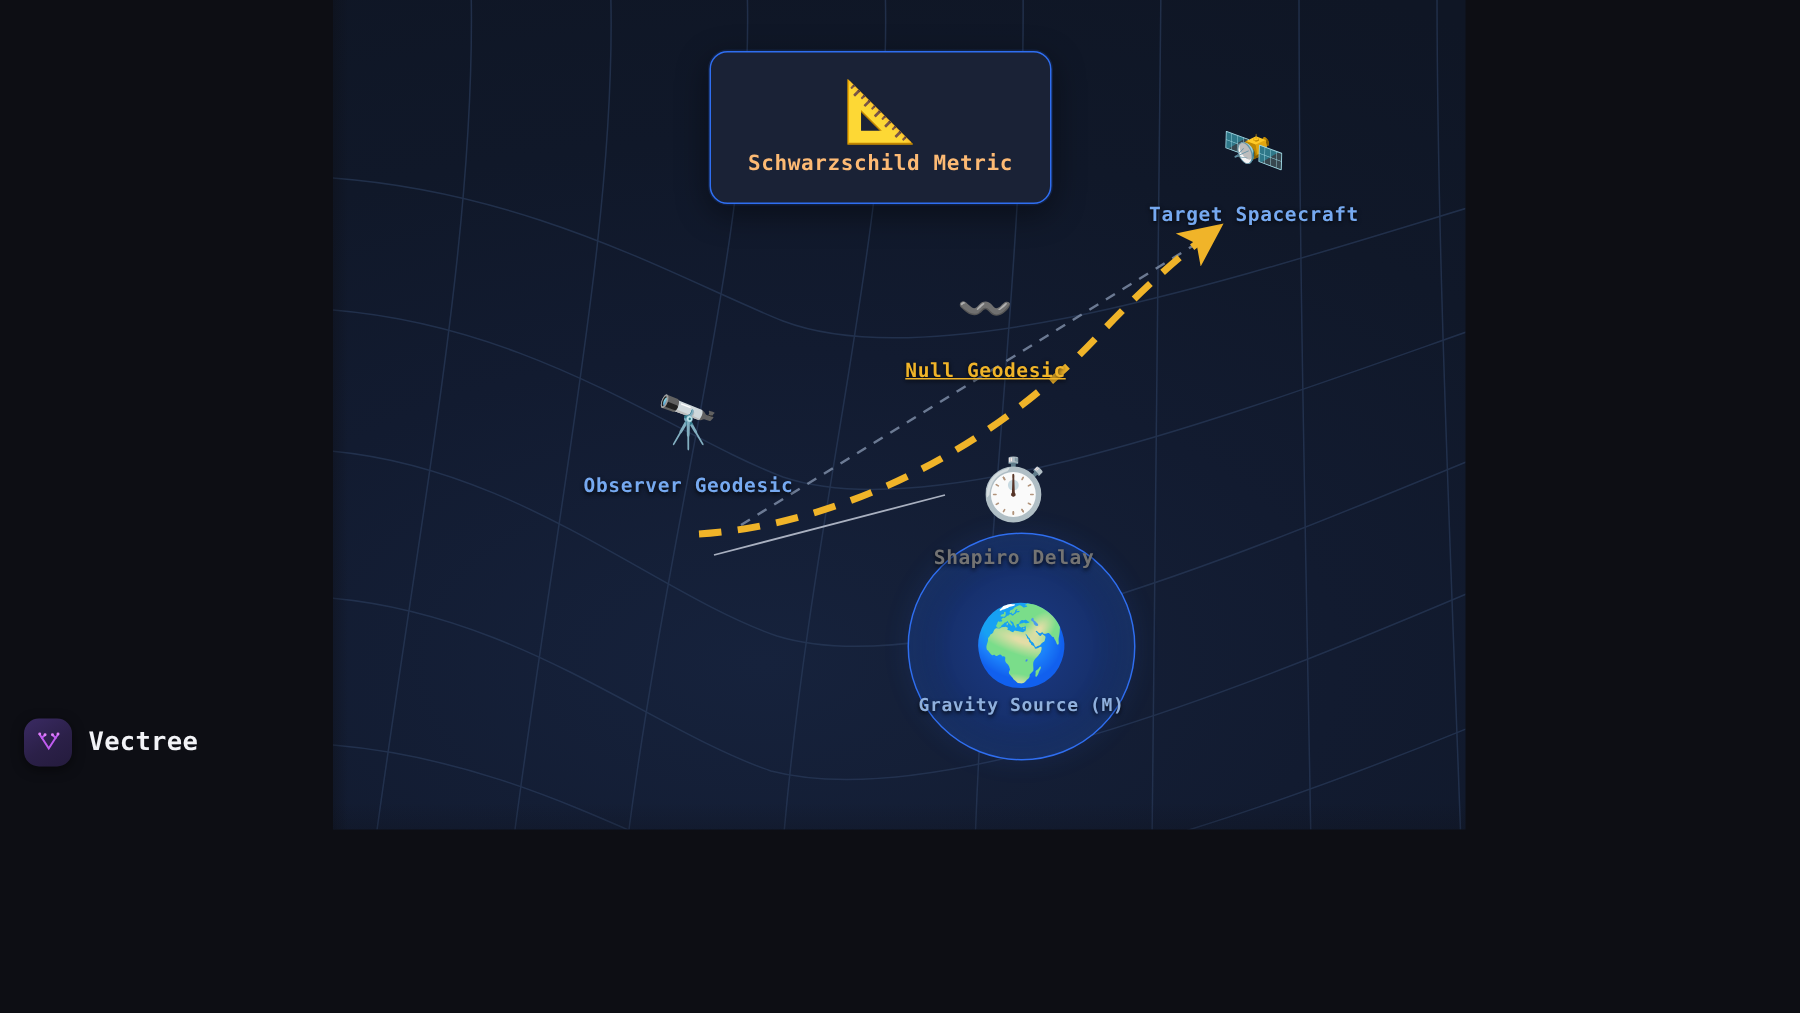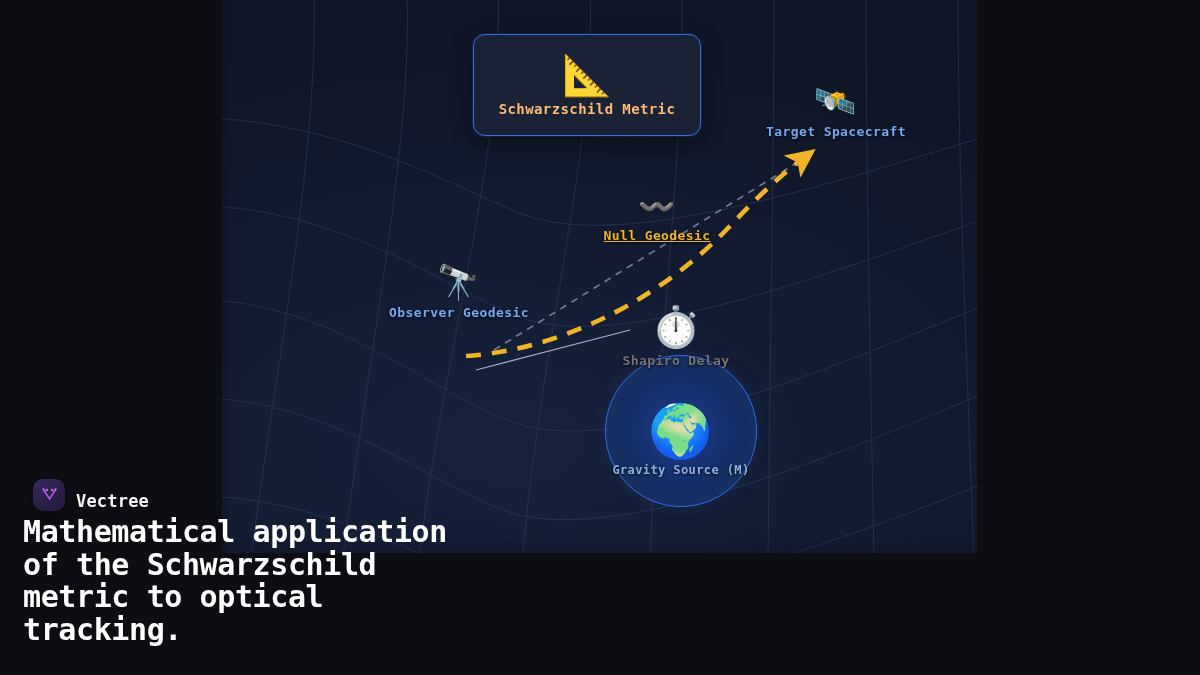--- a/index.html
+++ b/index.html
@@ -86,21 +86,21 @@
     display: flex;
     flex-direction: column;
     align-items: center;
     text-align: center;
   }
   .scene-item .emoji {
     font-family: "DejaVu Sans", sans-serif;
     line-height: 1;
   }
   .scene-item .item-label {
-    margin-top: 6px;
+    margin-top: 18px;
     font-size: 13px;
     letter-spacing: .4px;
     font-weight: bold;
     white-space: nowrap;
     text-shadow: 0 1px 3px rgba(0,0,0,.85);
   }
 
   
   #item-spacecraft { left: 770px; top: 84px; width: 132px; }
   #item-spacecraft .emoji { font-size: 34px; }
@@ -152,24 +152,24 @@
     letter-spacing: .4px;
     font-weight: bold;
     color: #8fb0dd;
     white-space: nowrap;
     text-shadow: 0 1px 3px rgba(0,0,0,.85);
   }
 
   
   #brand {
     position: absolute;
-    left: 33px;
+    left: 16px;
     top: 479px;
     display: flex;
-    align-items: flex-end;
+    align-items: center;
     gap: 11px;
     z-index: 6;
   }
   #brand-logo {
     width: 32px;
     height: 32px;
     border-radius: 10px;
     background: linear-gradient(150deg, #3a2a63 0%, #2b2048 55%, #241b3d 100%);
     display: flex;
     align-items: center;
@@ -319,16 +319,15 @@
           <circle cx="4.4" cy="4.2" r="1.25"></circle>
           <circle cx="8.9" cy="4.8" r="1.25"></circle>
           <circle cx="19.8" cy="4.2" r="1.25"></circle>
           <circle cx="15.1" cy="4.8" r="1.25"></circle>
         </g>
       </svg>
     </div>
     <div id="brand-name">Vectree</div>
   </div>
 
-  <div id="headline">Mathematical application of the Schwarzschild metric to optical tracking.</div>
 
 
 </div>
 
 </body></html>

